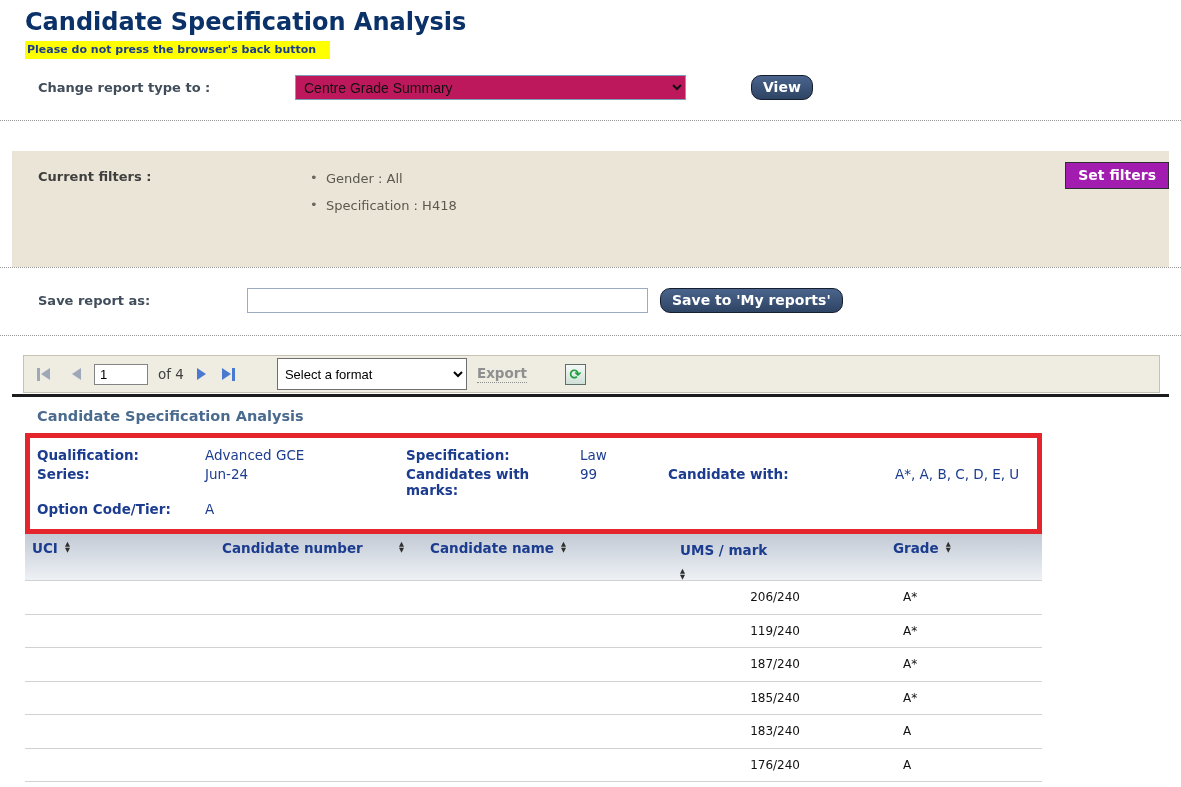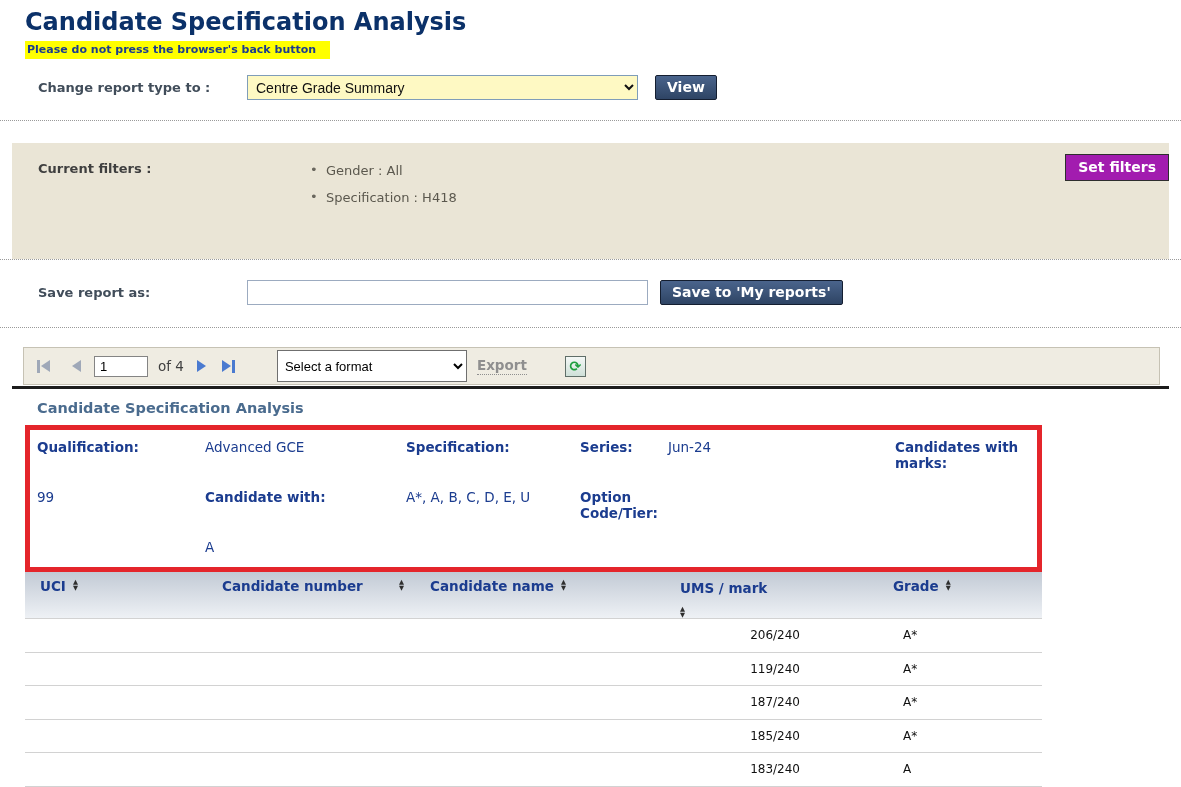--- a/index.html
+++ b/index.html
@@ -5,34 +5,34 @@
   * { box-sizing: border-box; }
   html,body { margin:0; padding:0; background:#fff; width:1181px;
     font-family:"DejaVu Sans","Liberation Sans",sans-serif; font-size:13px; color:#222; }
 
   .page-title { color:#0b3169; font-size:24px; font-weight:bold; margin:8px 0 5px 25px; letter-spacing:0; }
   .warning { display:inline-block; margin-left:25px; background:#ffff00; color:#1b3c8f;
     font-weight:bold; font-size:11px; padding:2px 14px 3px 2px; }
 
   .form-row { display:flex; align-items:center; margin-left:38px; }
   .form-label { font-weight:bold; color:#414d5a; width:209px; flex:0 0 209px; font-size:13px; }
-  .report-type-row { margin-top:16px; }
+  .report-type-row { margin-top:16px;gap:48px; }
   select.report-select { width:391px; height:25px; border:1px solid #7f9db9; font-size:14px;
-    padding-left:4px; background:#fef9c3; color:#111; }
+    padding-left:4px; background:#be185d; color:#111; }
   .btn-navy { background:linear-gradient(#4a648c,#2e4464); color:#fff; font-weight:bold;
-    font-size:14px; border:1px solid #141e30; padding:3px 11px 4px; border-radius:2px;
+    font-size:14px; border:1px solid #141e30; padding:3px 11px 4px; border-radius:10px;
     cursor:pointer; font-family:inherit; }
   .view-btn { margin-left:17px; }
 
   .dotted { border-top:1px dotted #9a9a9a; height:0; }
   .d1 { margin-top:20px; }
   .d2 { margin-top:0; }
   .d3 { margin-top:22px; }
 
-  .filters-panel { margin:22px 12px 0; background:#eae5d6; position:relative;
+  .filters-panel { margin:30px 12px 0; background:#eae5d6; position:relative;
     padding:18px 0 42px; display:flex; }
   .filters-label { font-weight:bold; color:#3f3f3f; margin-left:26px; width:272px; flex:0 0 272px; font-size:13px; }
   .filters-list { list-style:none; margin:2px 0 0; padding:0; }
   .filters-list li { color:#5b584e; font-size:13px; margin-bottom:12px; position:relative; padding-left:16px; }
   .filters-list li::before { content:"•"; position:absolute; left:0; top:-1px; color:#6a675e; }
   .set-filters-btn { position:absolute; top:11px; right:0; background:#a21caf; color:#fff;
     font-weight:bold; font-size:14px; border:1px solid #2e2e2e; padding:4px 12px 5px;
     cursor:pointer; font-family:inherit; }
 
   .save-row { margin-top:20px; }
@@ -62,32 +62,32 @@
     background:linear-gradient(#f4f8f6,#cfe0d8); color:#1e9e3e; font-size:14px;
     font-weight:bold; display:flex; align-items:center; justify-content:center; cursor:pointer; }
 
   .black-line { margin:1px 12px 0; height:3px; background:#1c1c1c; }
 
   .subtitle { margin:11px 0 9px 37px; color:#4a6b8e; font-weight:bold; font-size:14.5px; }
 
   .summary-box { margin-left:25px; width:1017px; border:5px solid #e4252b;
     padding:9px 0 12px 7px; }
   .summary-grid { display:grid; grid-template-columns:168px 201px 174px 88px 227px 132px;
-    row-gap:18px; align-items:start; }
+    row-gap:3px; align-items:start; }
   .s-label { color:#1b3c8f; font-weight:bold; font-size:13.5px; }
   .s-value { color:#1b3c8f; font-size:13.5px; }
   .span-rest { grid-column:4 / 7; }
   .span-rest2 { grid-column:2 / 7; }
 
   .data-table { margin-left:25px; width:1017px; }
   .thead { display:grid; grid-template-columns:197px 208px 250px 180px 182px;
     background:linear-gradient(#c2cad5,#eef1f5); height:46px; color:#1b3c8f;
     font-weight:bold; font-size:13.5px; padding-top:6px; }
   .th { display:flex; gap:7px; align-items:flex-start; line-height:1.3; }
-  .th-uci { padding-left:15px; }
+  .th-uci { padding-left:7px; }
   .th-candnum { justify-content:space-between; padding-right:26px; }
   .th-ums { justify-content:flex-end; padding-right:14px;flex-direction:column; }
   .th-grade { padding-left:33px; }
   .sort { display:flex; flex-direction:column; margin-top:2px; cursor:pointer; }
   .sort span { font-size:6.5px; line-height:5.5px; color:#2e2e2e; }
 
   .tbody { border-top:1px solid #d2d2d2; }
   .trow { display:grid; grid-template-columns:197px 208px 250px 180px 182px;
     height:33.5px; align-items:center; border-bottom:1px solid #d2d2d2;
     font-size:12px; color:#111; }
@@ -158,20 +158,21 @@
 
 <div class="black-line"></div>
 
 <h2 class="subtitle">Candidate Specification Analysis</h2>
 
 <div class="summary-box">
   <div class="summary-grid">
     <span class="s-label">Qualification:</span>
     <span class="s-value">Advanced GCE</span>
     <span class="s-label">Specification:</span>
+    <span class="s-value span-rest">Law</span>
 
     <span class="s-label">Series:</span>
     <span class="s-value">Jun-24</span>
     <span class="s-label">Candidates with marks:</span>
     <span class="s-value">99</span>
     <span class="s-label">Candidate with:</span>
     <span class="s-value">A*, A, B, C, D, E, U</span>
 
     <span class="s-label">Option Code/Tier:</span>
     <span class="s-value span-rest2">A</span>

